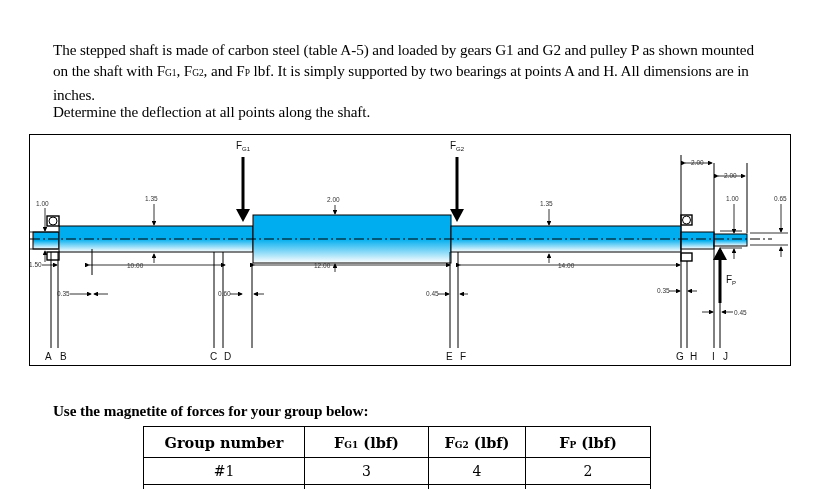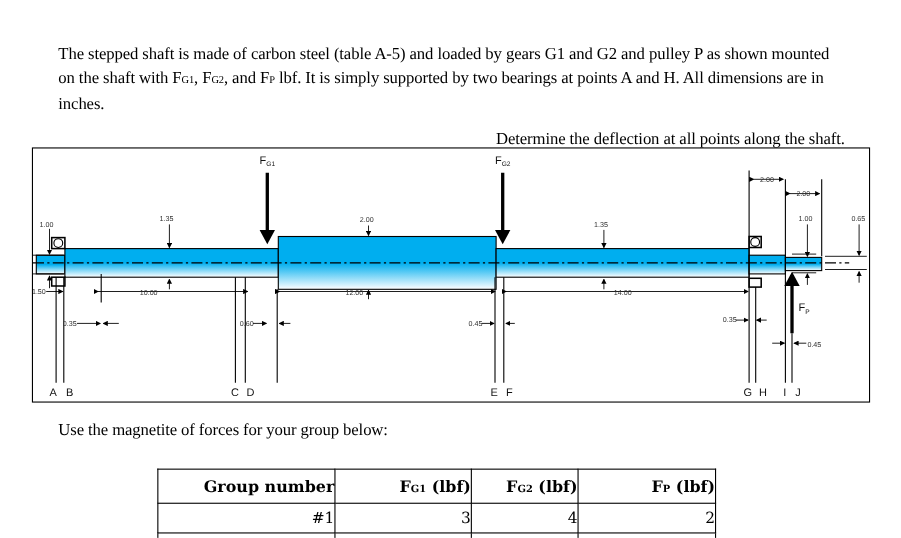--- a/index.html
+++ b/index.html
@@ -1,27 +1,27 @@
 <!DOCTYPE html>
 <html><head>
 <meta charset="utf-8">
 <style>
   html, body { margin: 0; padding: 0; background: #ffffff; }
   body { width: 819px; height: 489px; position: relative; overflow: hidden; font-family: "Liberation Serif", serif; color: #000; }
   .para { position: absolute; left: 53px; width: 715px; font-size: 15.2px; line-height: 21px; letter-spacing: -0.1px; }
   .p1 { top: 39px; }
-  .p2 { top: 116px; text-align: right; }
-  .p3 { top: 380px; }
+  .p2 { top: 101px; }
+  .p3 { top: 400px; font-weight: bold; }
   sub.s { font-size: 9.5px; vertical-align: baseline; position: relative; top: 0px; }
   .fig { position: absolute; left: 29px; top: 134px; width: 762px; height: 232px; border: 1.5px solid #000; box-sizing: border-box; }
   svg text { font-family: "Liberation Sans", sans-serif; }
   .dim { font-size: 6.5px; fill: #333; }
   .lbl { font-size: 10px; fill: #111; }
   .tbl { position: absolute; left: 143px; top: 426px; border-collapse: collapse; font-family: "DejaVu Serif", serif; }
-  .tbl td, .tbl th { border: 1.5px solid #000; text-align: right; padding: 0; }
+  .tbl td, .tbl th { border: 1.5px solid #000; text-align: center; padding: 0; }
   .tbl th { height: 30px; font-weight: bold; font-size: 14.5px; }
   .tbl td { height: 26px; font-size: 14px; }
   .tbl .last td { height: 4px; border-bottom: none; }
   .tbl sub { font-size: 9px; vertical-align: baseline; }
 </style>
 </head>
 <body>
 
 <div class="para p1"><span>The stepped shaft is made of carbon steel (table A-5) and loaded by gears G1 and G2 and pulley P as shown mounted on the shaft with F</span><sub class="s">G1</sub><span>, F</span><sub class="s">G2</sub><span>, and F</span><sub class="s">P</sub><span> lbf. It is simply supported by two bearings at points A and H. All dimensions are in inches.</span></div>
 

